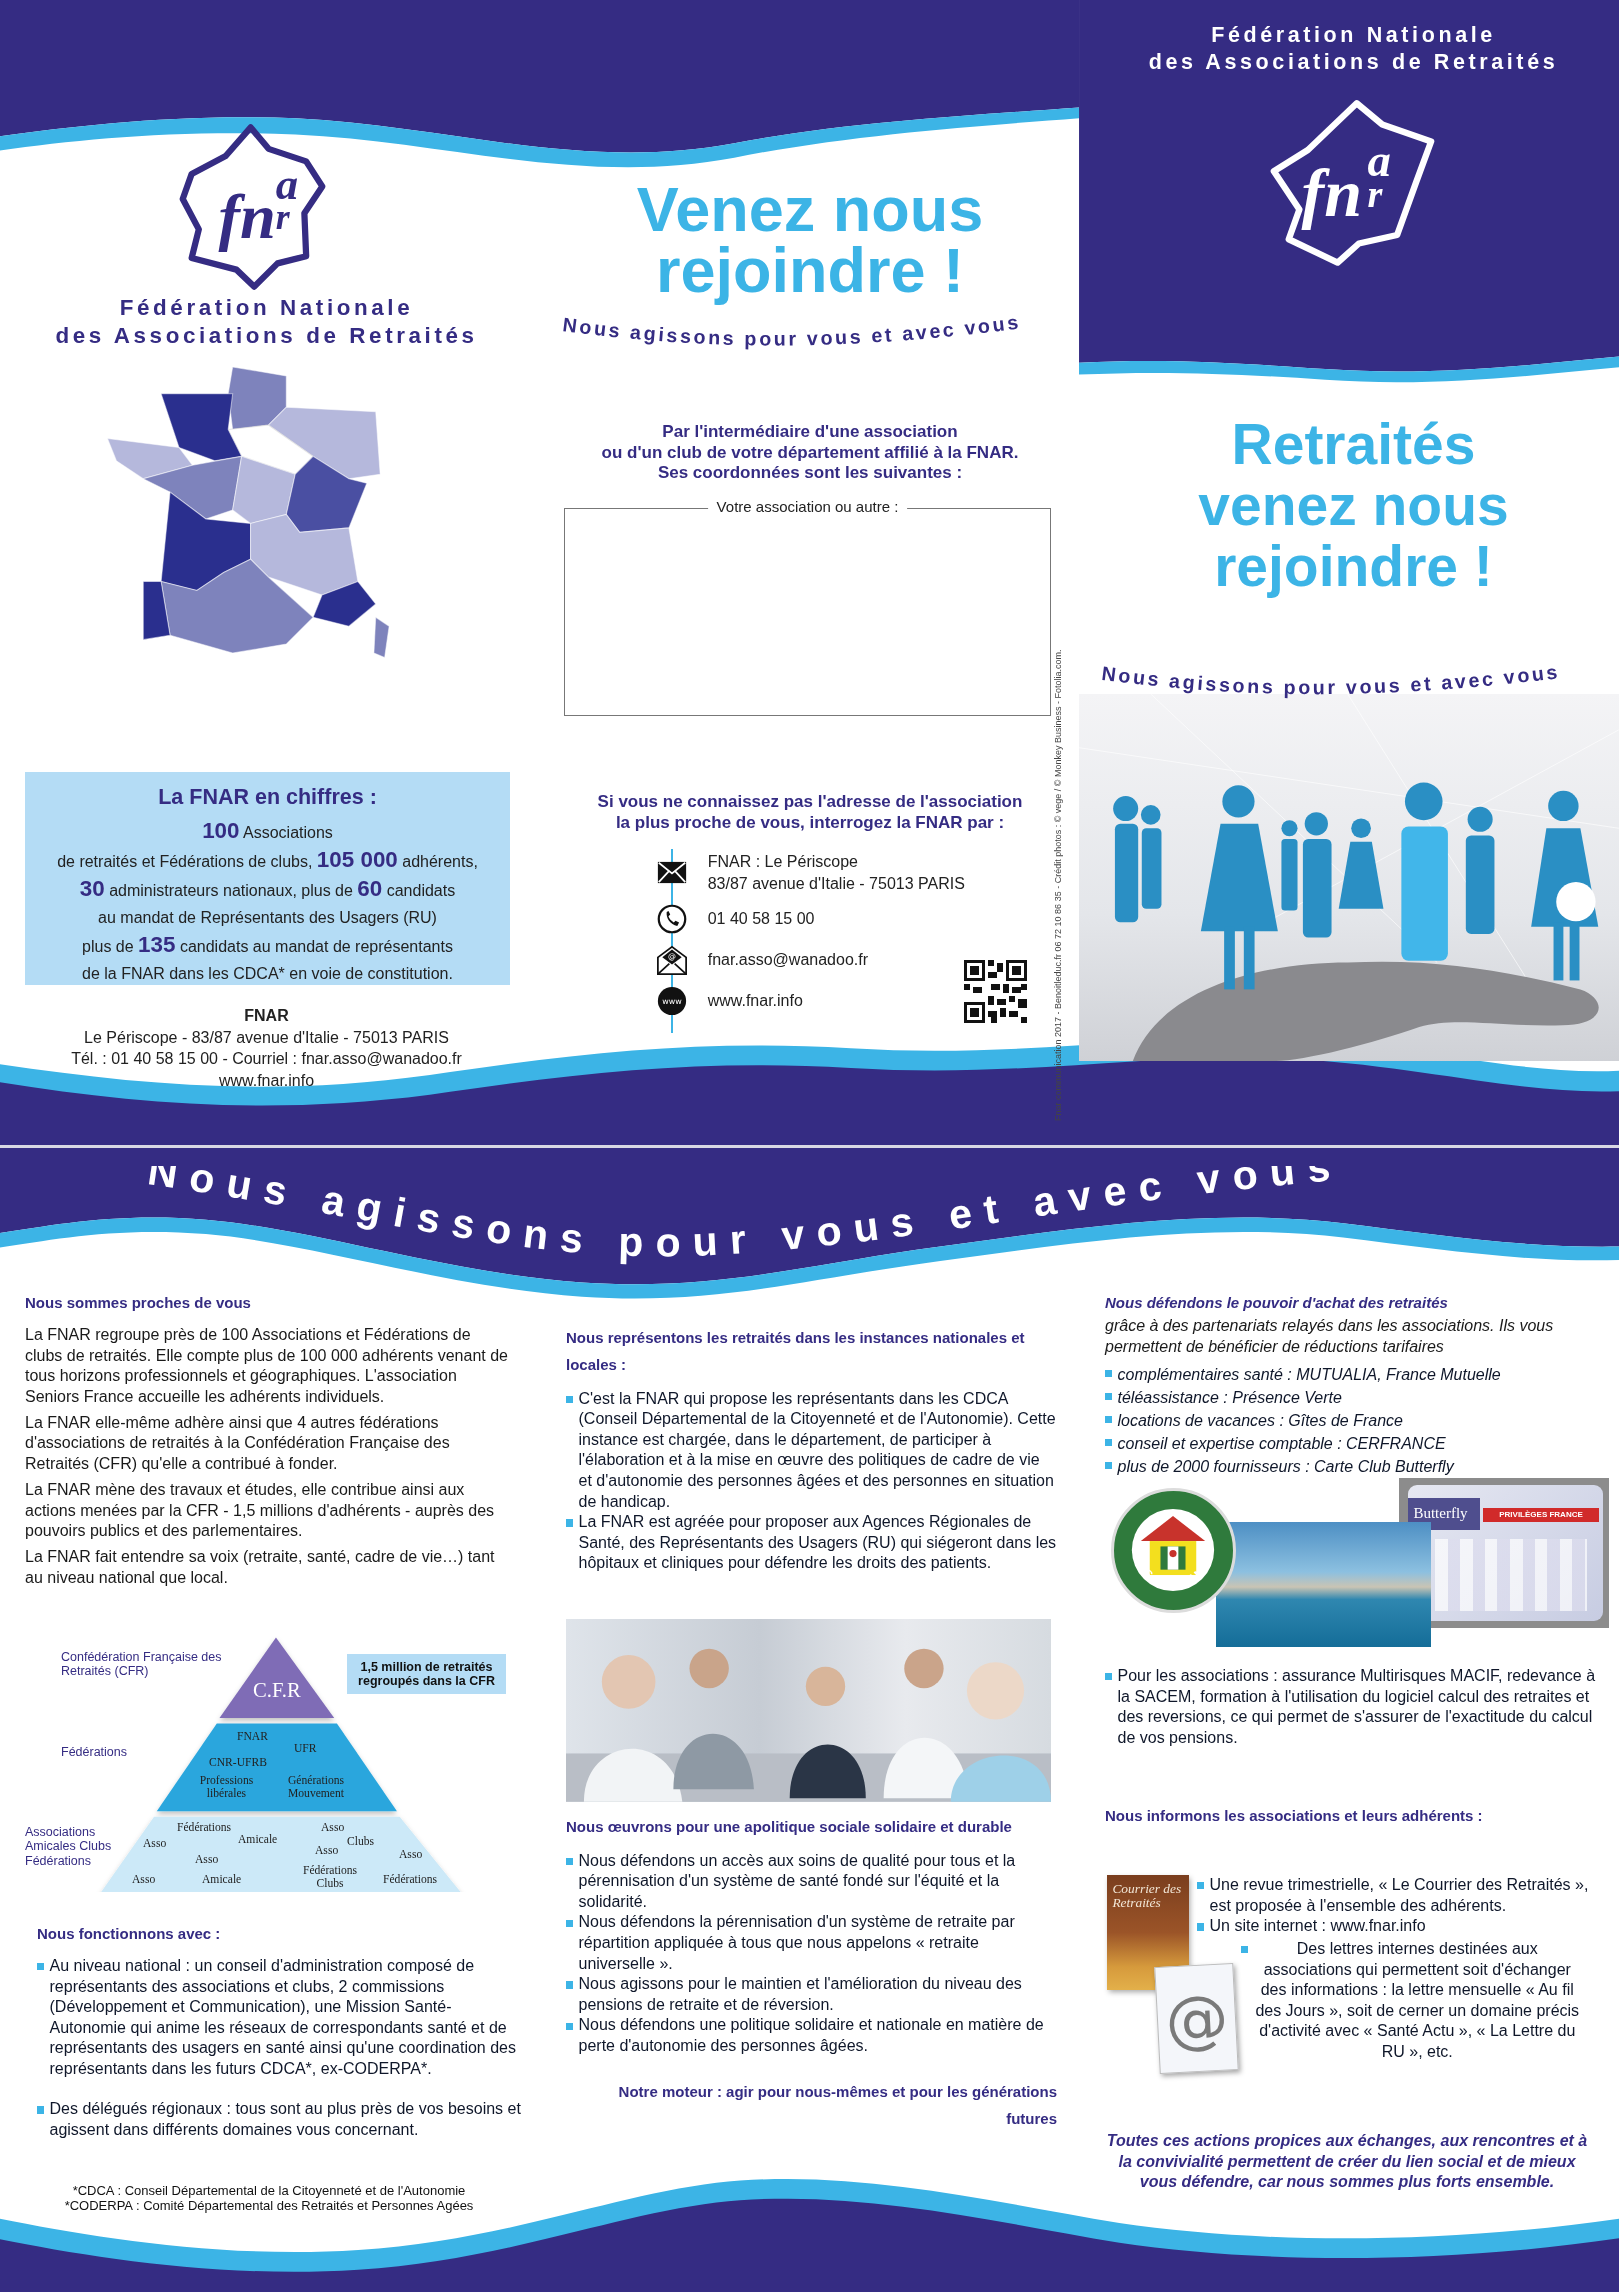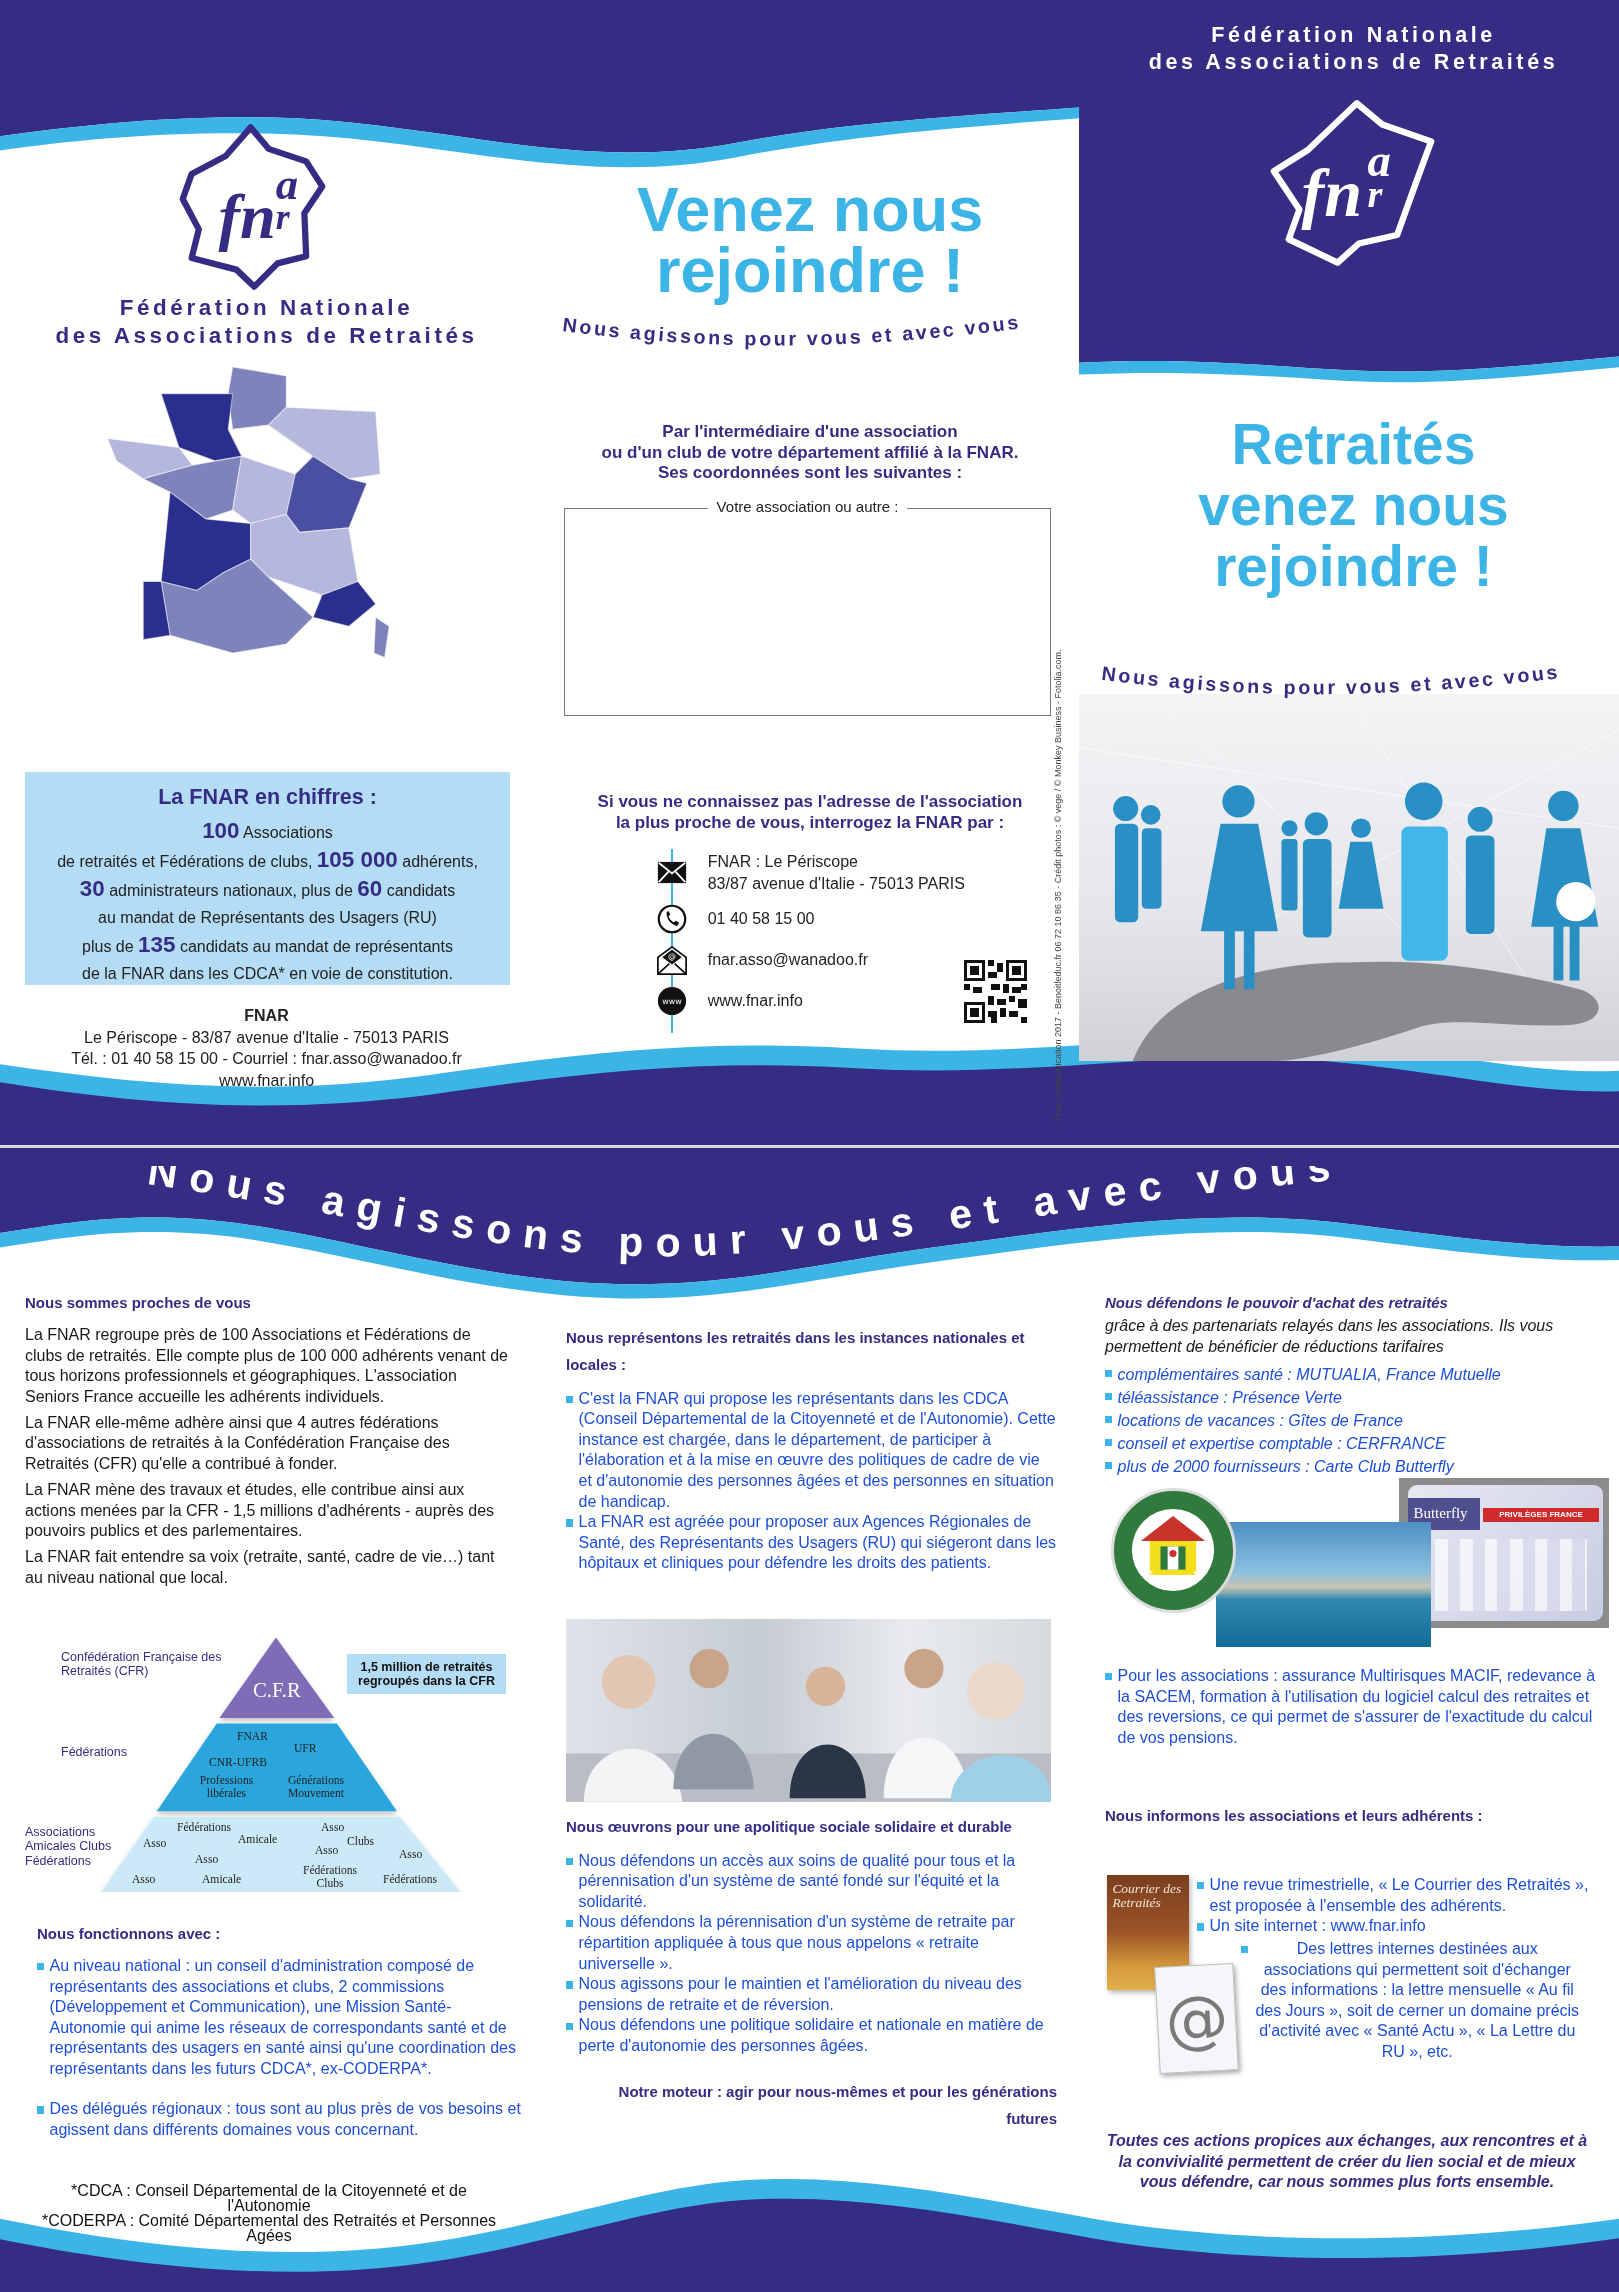--- a/index.html
+++ b/index.html
@@ -40,24 +40,24 @@
   
   .retraites-title { font-weight: bold; font-size: 57px; line-height: 61px; color: #3cb4e6; }
   .fed-title-w { font-weight: bold; letter-spacing: 3.6px; font-size: 21.5px; line-height: 27px; color: #ffffff; }
   .photo-people { position: absolute; overflow: hidden; background: linear-gradient(180deg, #f4f4f6 0%, #e4e6ea 60%, #cfd1d6 100%); }
 
   
   h2.sec { font-weight: bold; font-size: 15px; line-height: 27px; color: #352c83; }
   .body-p { font-size: 16px; line-height: 20.6px; color: #1a1a1a; }
   .body-p + .body-p { margin-top: 5.4px; }
   ul.bl { list-style: none; }
-  ul.bl li { position: relative; padding-left: 12.5px; font-size: 16px; line-height: 20.6px; color: #1d4ed8; }
+  ul.bl li { position: relative; padding-left: 12.5px; font-size: 16px; line-height: 20.6px; color: #0f172a; }
   ul.bl li::before { content: ""; position: absolute; left: 0; top: 7.2px; width: 7.2px; height: 7.2px; background: #3cb4e6; }
   .closing { font-style: italic; font-weight: bold; font-size: 16px; line-height: 20.6px; color: #352c83; }
-  .footnote { font-size: 16px; line-height: 15px; color: #111; }
+  .footnote { font-size: 13px; line-height: 15px; color: #111; }
   .pyr-label { font-weight: normal; color: #352c83; font-size: 12.5px; line-height: 14.3px; text-align: left; }
   .pyr-word { position: absolute; font-family: "Liberation Serif", "DejaVu Serif", serif; color: #222; font-size: 11.6px; line-height: 12.5px; }
   .cfr-note { background: #b4dcf5; font-weight: bold; font-size: 12.5px; line-height: 14.3px; color: #111; padding: 5.4px 7.2px; text-align: center; }
   .img-box { position: absolute; overflow: hidden; }
 </style>
 </head>
 <body>
 
 <section id="top" class="page">
   <svg class="bg-svg" viewBox="0 0 1808 1278" preserveAspectRatio="none">

